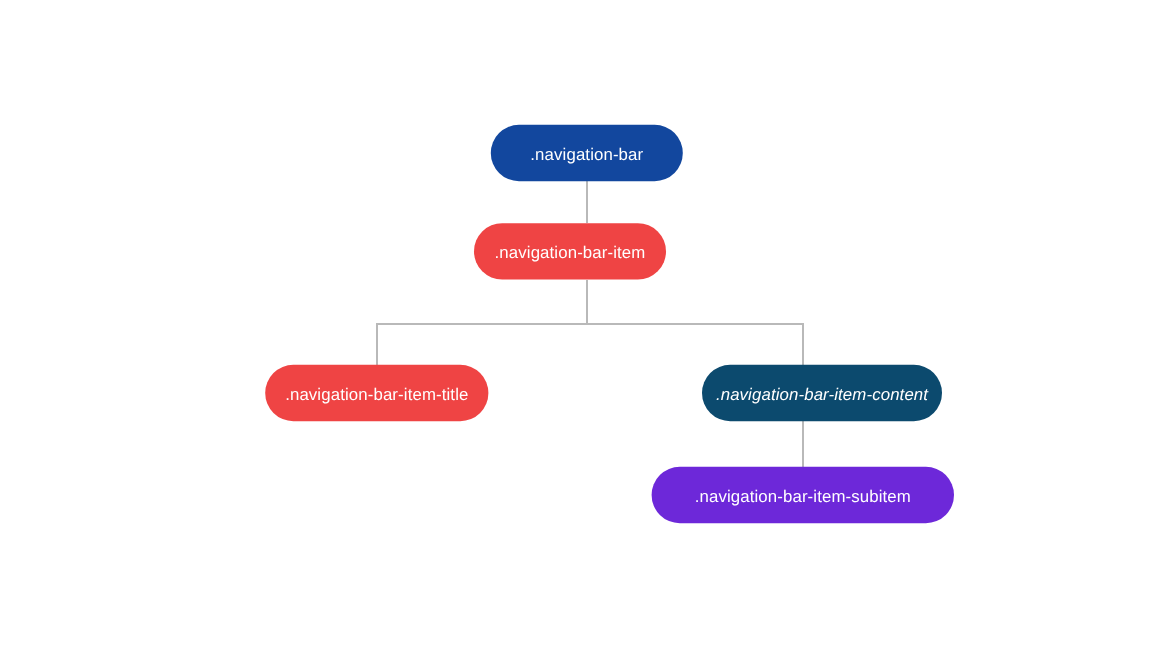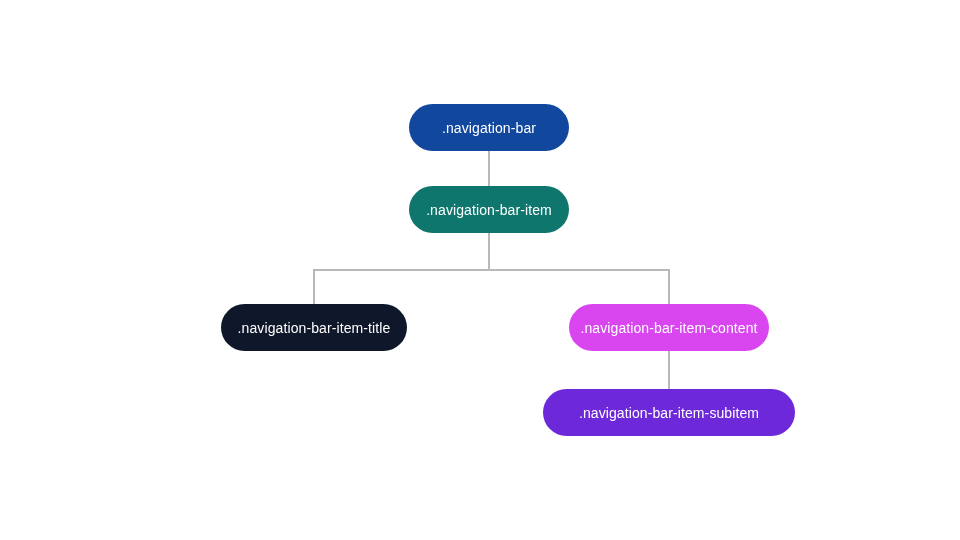--- a/index.html
+++ b/index.html
@@ -56,27 +56,27 @@
       <path d="M 489 151 L 489 186" fill="none" stroke="#b9b9b9" stroke-width="1.4" stroke-linecap="butt" stroke-linejoin="miter" shape-rendering="crispEdges"></path>
       <path d="M 489 233 L 489 270 L 314 270 L 314 304" fill="none" stroke="#b9b9b9" stroke-width="1.4" stroke-linecap="butt" stroke-linejoin="miter" shape-rendering="crispEdges"></path>
       <path d="M 489 233 L 489 270 L 669 270 L 669 304" fill="none" stroke="#b9b9b9" stroke-width="1.4" stroke-linecap="butt" stroke-linejoin="miter" shape-rendering="crispEdges"></path>
       <path d="M 669 351 L 669 389" fill="none" stroke="#b9b9b9" stroke-width="1.4" stroke-linecap="butt" stroke-linejoin="miter" shape-rendering="crispEdges"></path>
     </svg>
 
   <div id="node-layer">
       <div class="node" style="left: 409px; top: 104px; width: 160px; height: 47px; background: rgb(18, 71, 158); border-radius: 23.5px; color: rgb(255, 255, 255);">
         <span class="node-label">.navigation-bar</span>
       </div>
-      <div class="node" style="left: 409px; top: 186px; width: 160px; height: 47px; background: #0f766e; border-radius: 23.5px; color: rgb(255, 255, 255);">
+      <div class="node" style="left: 395px; top: 186px; width: 160px; height: 47px; background: #ef4444; border-radius: 23.5px; color: rgb(255, 255, 255);">
         <span class="node-label">.navigation-bar-item</span>
       </div>
-      <div class="node" style="left: 221px; top: 304px; width: 186px; height: 47px; background: #0f172a; border-radius: 23.5px; color: rgb(255, 255, 255);">
+      <div class="node" style="left: 221px; top: 304px; width: 186px; height: 47px; background: #ef4444; border-radius: 23.5px; color: rgb(255, 255, 255);">
         <span class="node-label">.navigation-bar-item-title</span>
       </div>
-      <div class="node" style="left: 569px; top: 304px; width: 200px; height: 47px; background: #d946ef; border-radius: 23.5px; color: rgb(255, 255, 255);">
+      <div class="node" style="left: 585px; top: 304px; width: 200px; height: 47px; background: #0c4a6e; border-radius: 23.5px; color: rgb(255, 255, 255); font-style: italic;">
         <span class="node-label">.navigation-bar-item-content</span>
       </div>
       <div class="node" style="left: 543px; top: 389px; width: 252px; height: 47px; background: #6d28d9; border-radius: 23.5px; color: rgb(255, 255, 255);">
         <span class="node-label">.navigation-bar-item-subitem</span>
       </div>
     </div>
 
 </div>
 
 </body></html>

